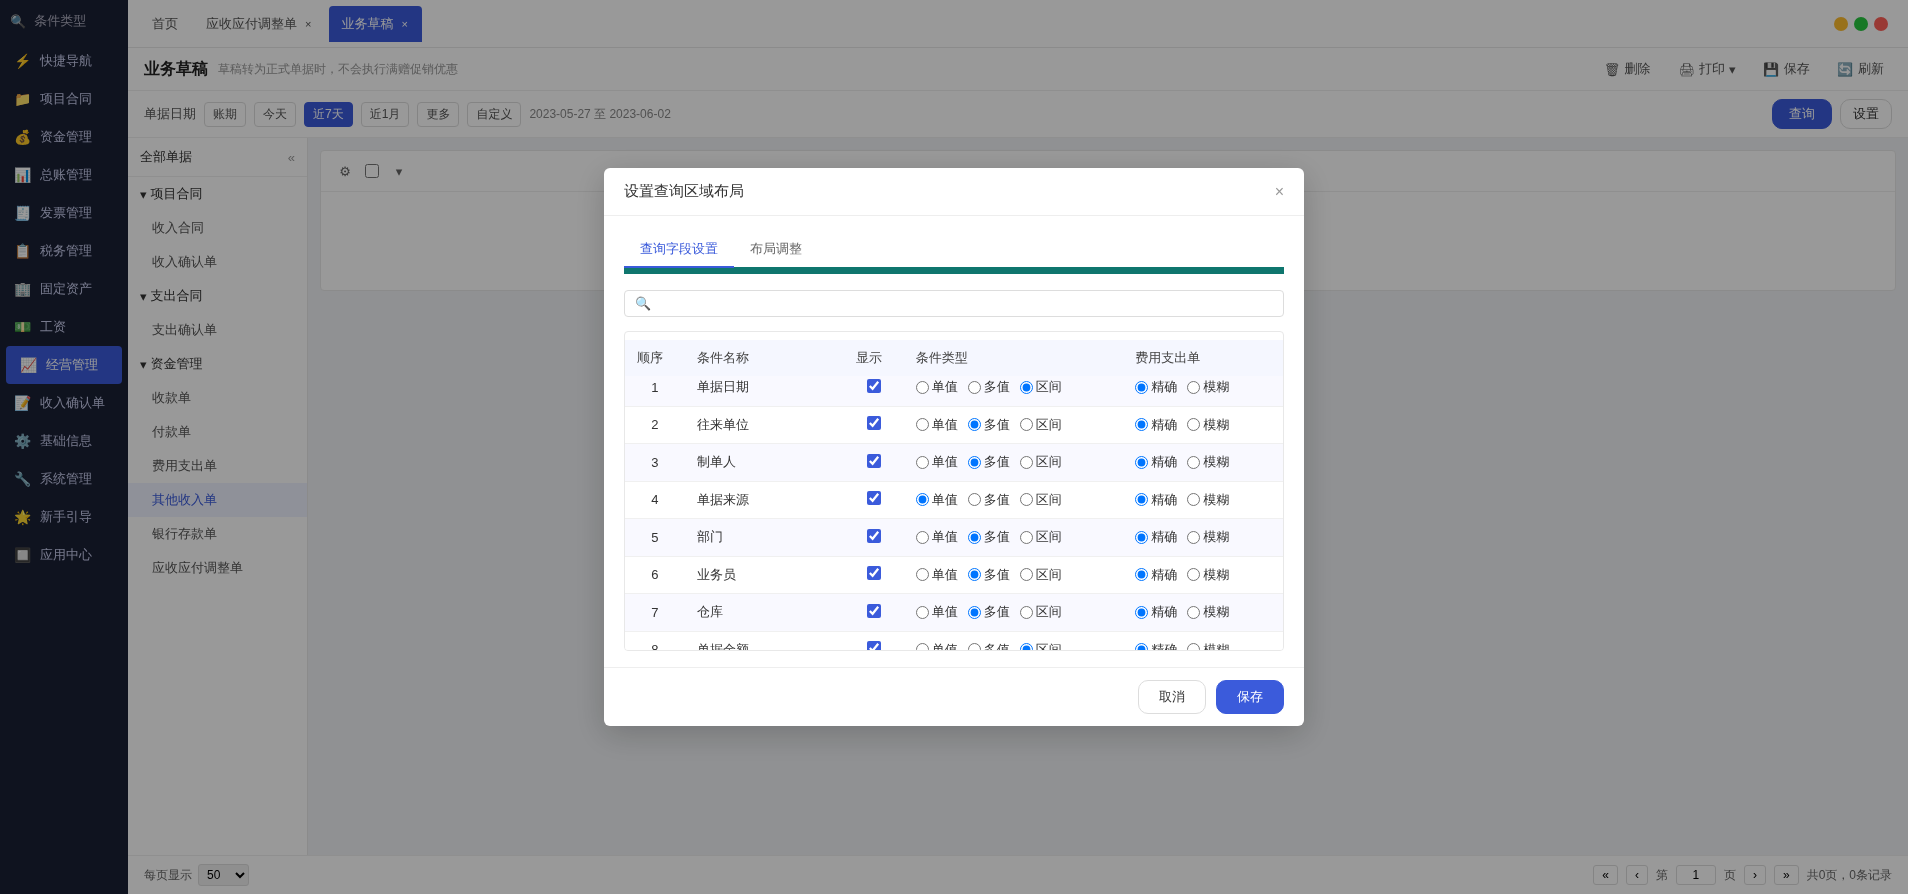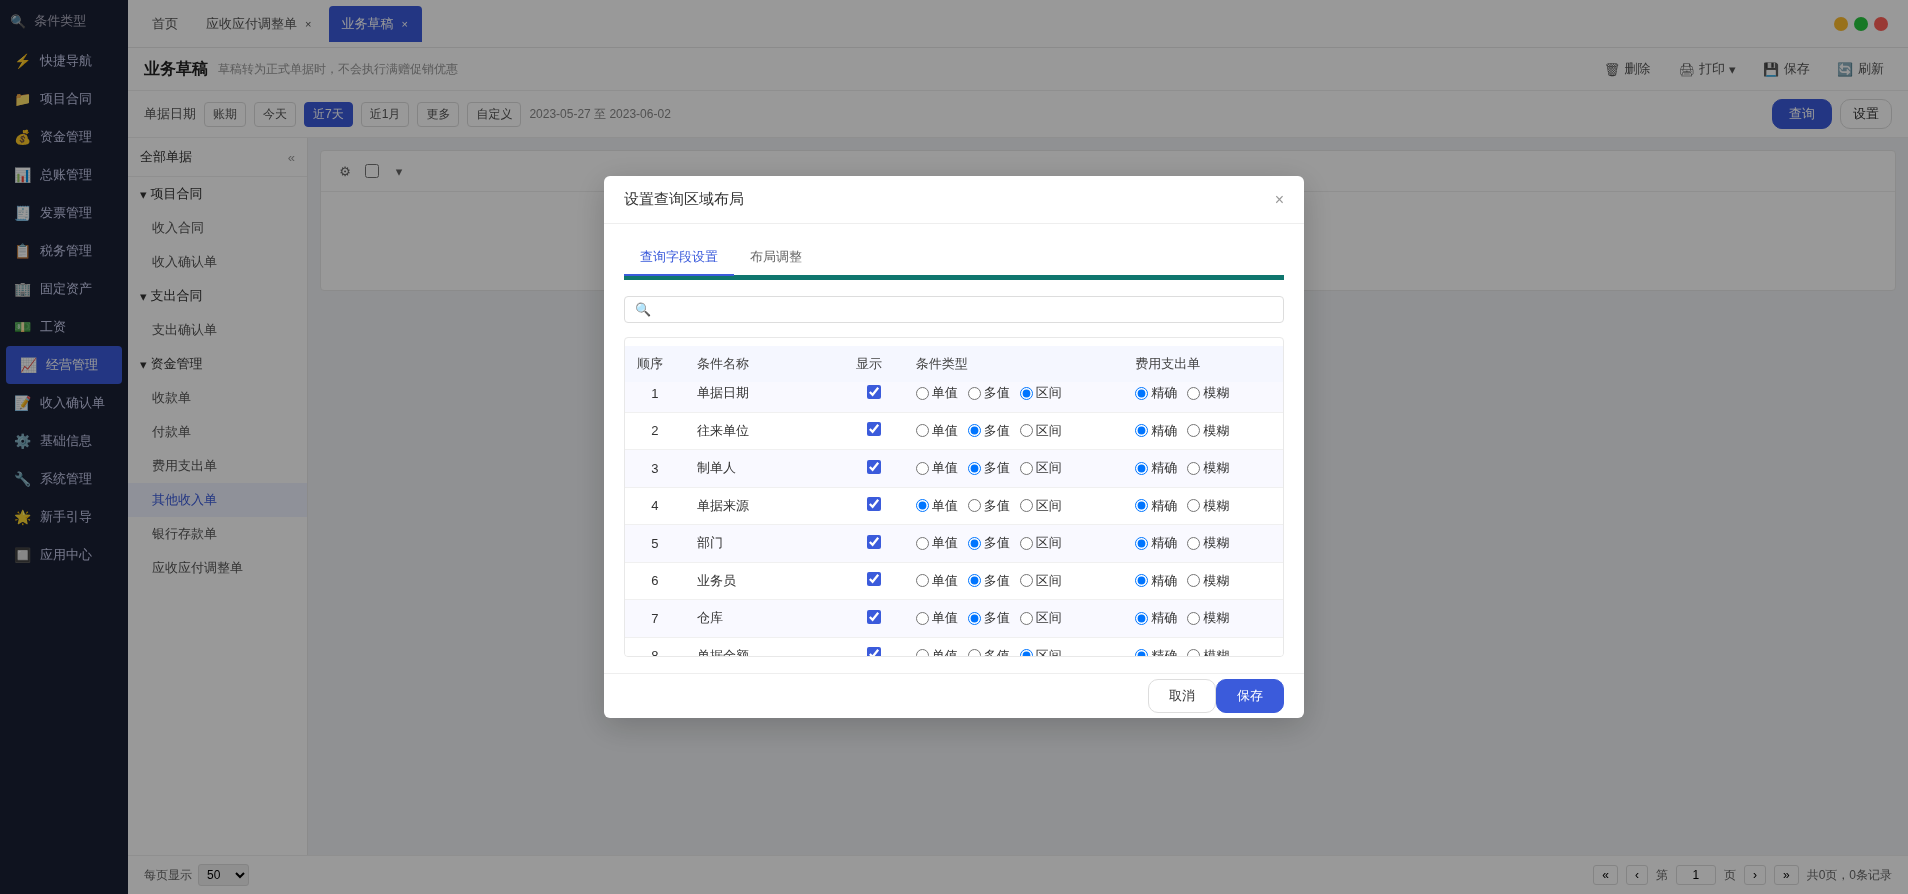--- a/index.html
+++ b/index.html
@@ -191,28 +191,29 @@
       border-bottom: 1px solid #eee;
       display: flex;
       align-items: center;
       justify-content: space-between;
       font-size: 15px;
       font-weight: 500;
     }
     .modal-close { cursor: pointer; color: #999; font-size: 16px; background: none; border: none; }
     .modal-body { flex: 1; overflow: auto; padding: 16px 20px; }
     .modal-footer {
-      padding: 5px 20px;
+      padding: 12px 20px;
       border-top: 1px solid #eee;
       display: flex;
       justify-content: flex-end;
-    }
-
-    
-    .modal-tabs { display: flex; gap: 0; border-bottom: 5px solid #0f766e; margin-bottom: 16px; }
+      gap: 10px;
+    }
+
+    
+    .modal-tabs { display: flex; gap: 0; border-bottom: 7px solid #0f766e; margin-bottom: 16px; }
     .modal-tab {
       padding: 8px 16px;
       cursor: pointer;
       font-size: 13px;
       color: #666;
       border-bottom: 2px solid transparent;
       margin-bottom: -1px;
     }
     .modal-tab.active { color: #3b5bdb; border-bottom-color: #3b5bdb; font-weight: 500; }
 

